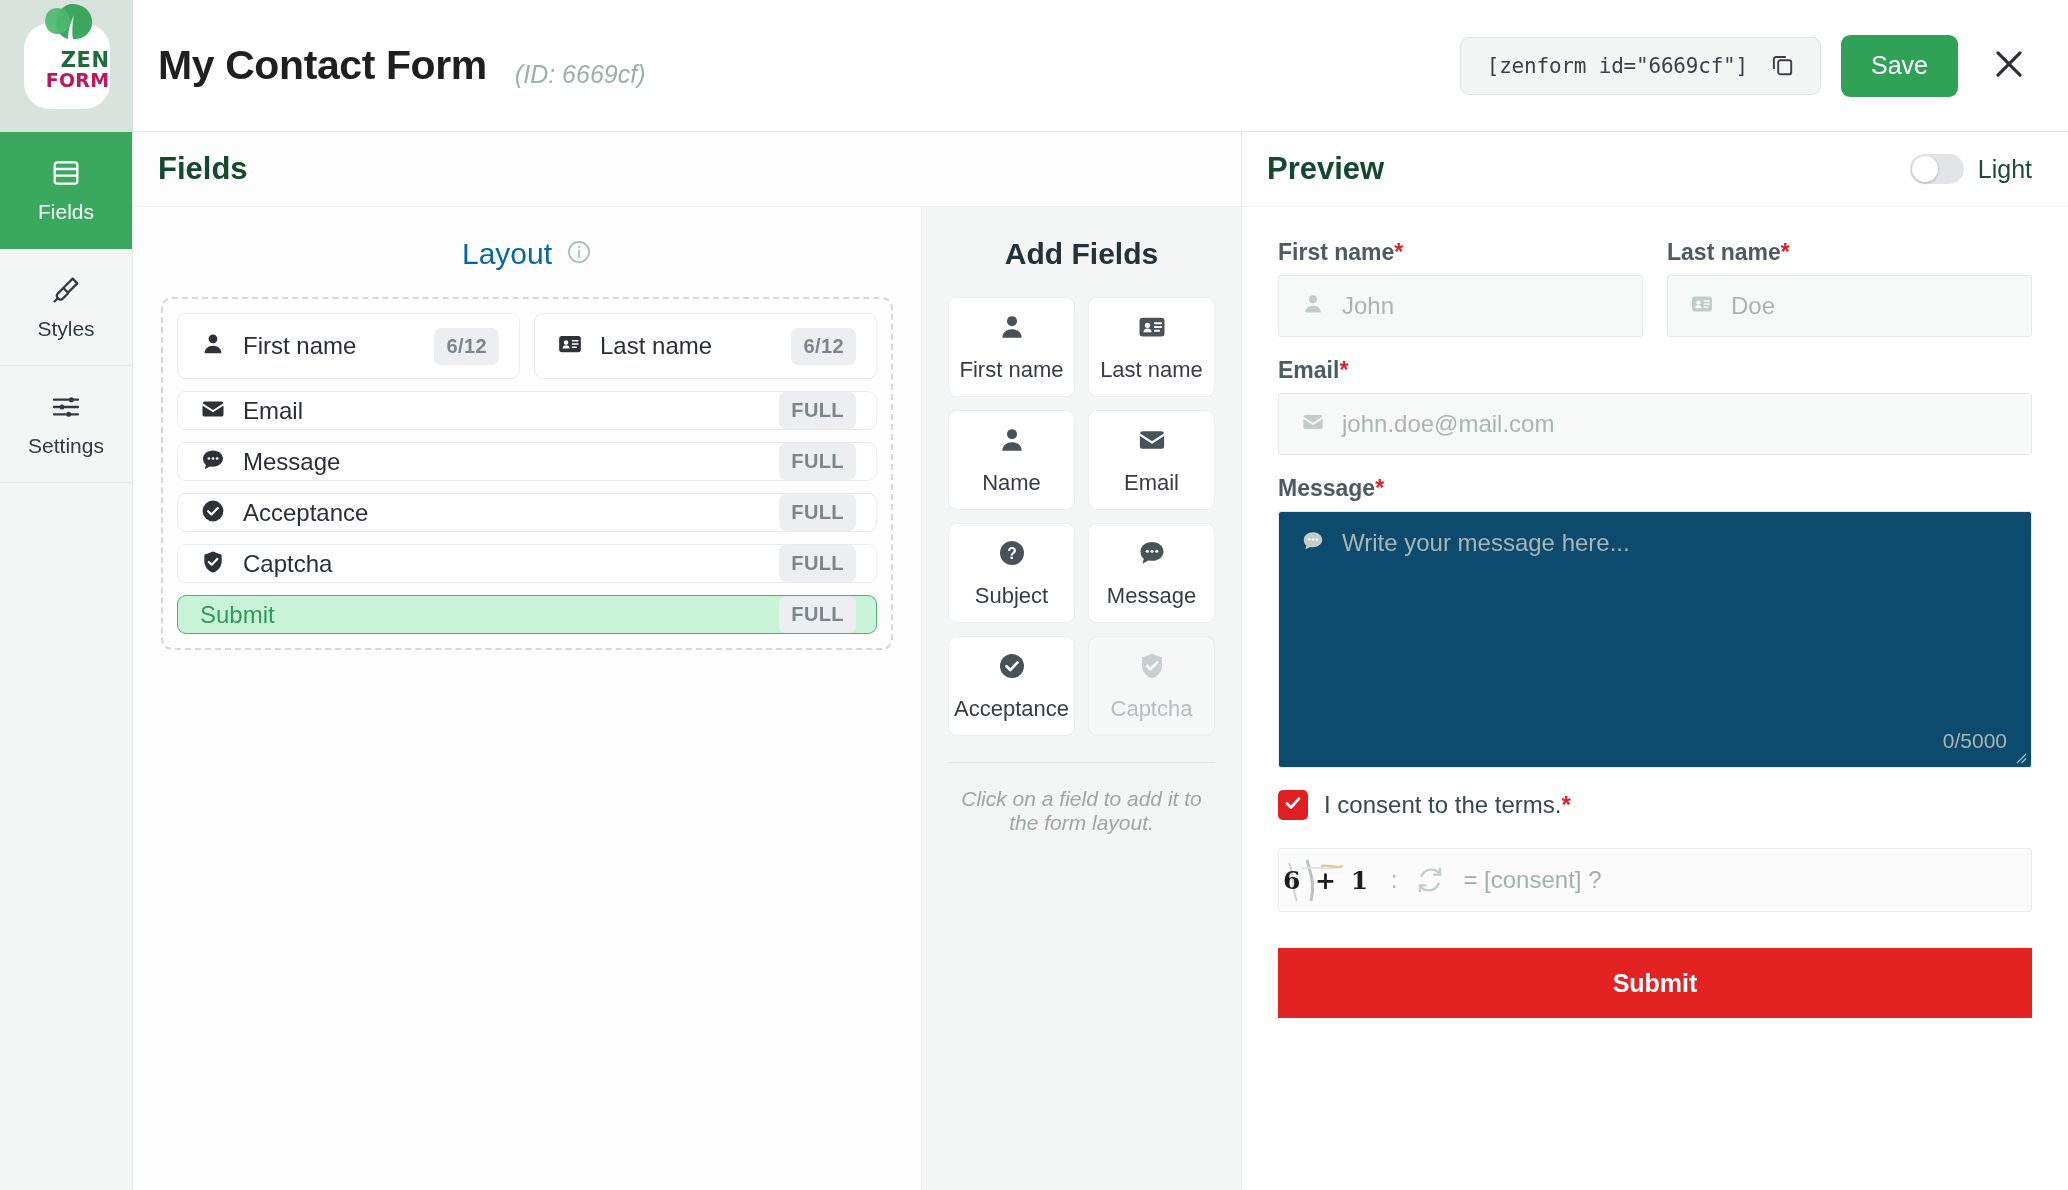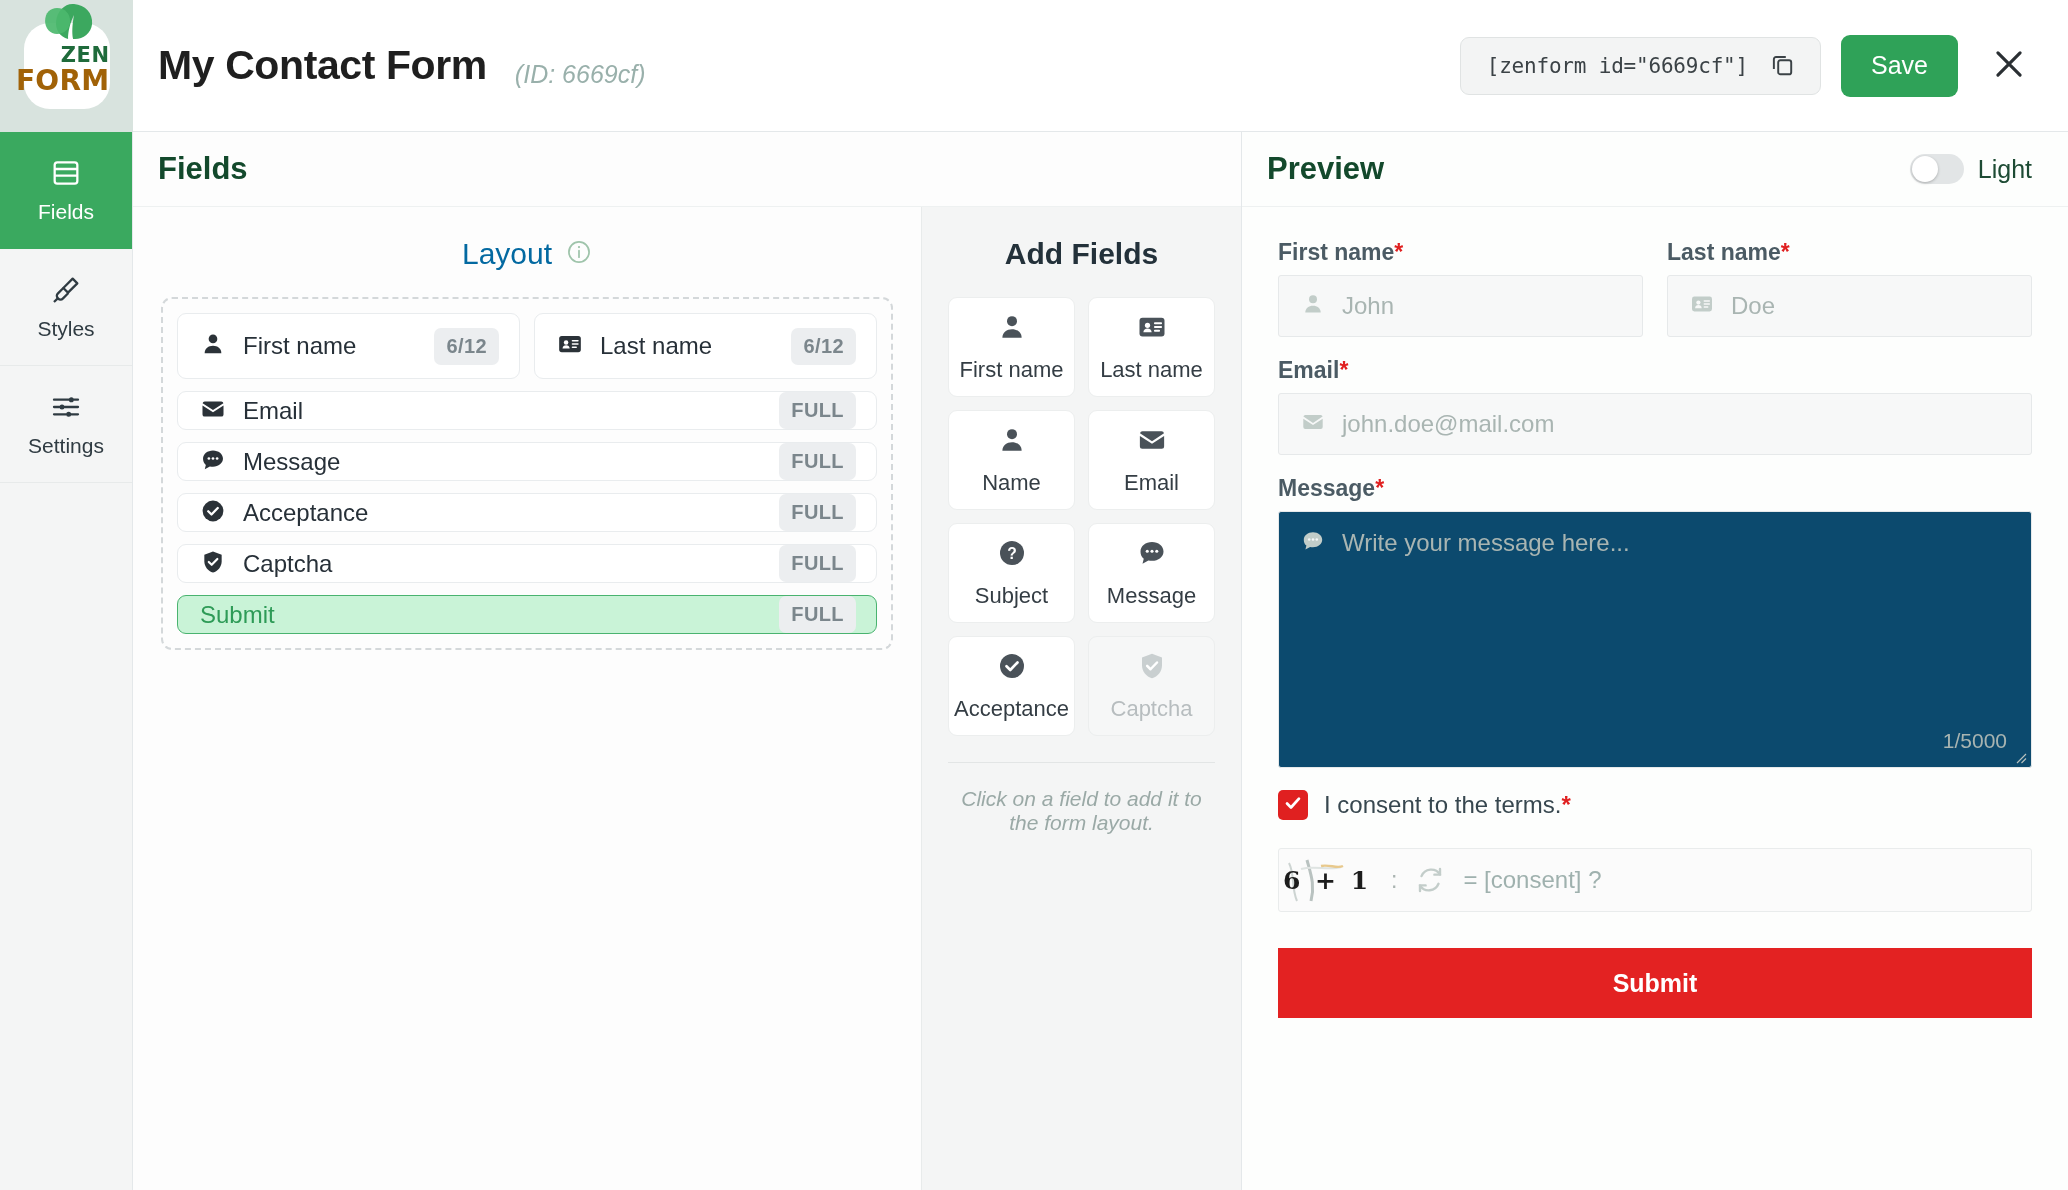--- a/index.html
+++ b/index.html
@@ -32,22 +32,22 @@
     padding-top: 9px;
   }
   .logo-leaves { position: absolute; top: -21px; left: 50%; transform: translateX(-46%); }
   .logo-zen {
     font-family: "DejaVu Sans", sans-serif;
     font-weight: 700; font-size: 21px; letter-spacing: .5px;
     color: #1f6b3b; line-height: 1.05;
   }
   .logo-form {
     font-family: "DejaVu Sans", sans-serif;
-    font-weight: 700; font-size: 28px; letter-spacing: .3px;
-    color: #a16207; line-height: 1.05;
+    font-weight: 700; font-size: 19px; letter-spacing: .3px;
+    color: #be185d; line-height: 1.05;
   }
 
   .title-wrap { display: flex; align-items: flex-end; padding-left: 25px; gap: 28px; }
   .form-title {
     font-size: 41px; font-weight: 600; color: #1f1f1f;
     letter-spacing: -.4px;
   }
   .form-id {
     font-size: 25px; font-style: italic; color: #99b0ab; font-weight: 400;
   }
@@ -613,21 +613,21 @@
           <div class="pv-textarea">
             <span>
               <svg width="24" height="24" viewBox="0 0 24 24" fill="#c2cdc9">
                 <path d="M12 3.2c5.1 0 9.2 3.3 9.2 7.5S17.1 18.2 12 18.2c-1 0-2-.1-2.9-.3L4.4 20.6l1-4.1C3.5 15.1 2.8 13 2.8 10.7c0-4.2 4.1-7.5 9.2-7.5z"></path>
                 <circle cx="8.2" cy="10.6" r="1.25" fill="#f7f8f8"></circle>
                 <circle cx="12" cy="10.6" r="1.25" fill="#f7f8f8"></circle>
                 <circle cx="15.8" cy="10.6" r="1.25" fill="#f7f8f8"></circle>
               </svg>
             </span>
             <span class="pv-ph">Write your message here...</span>
-            <span class="pv-counter">1/5000</span>
+            <span class="pv-counter">0/5000</span>
             <span class="pv-resize">
               <svg width="14" height="14" viewBox="0 0 14 14" stroke="#b6c0bd" stroke-width="1.2">
                 <path d="M13 4L4 13M13 8.5l-4.5 4.5"></path>
               </svg>
             </span>
           </div>
         </div>
 
         <div class="consent-row">
           <span class="consent-box">

